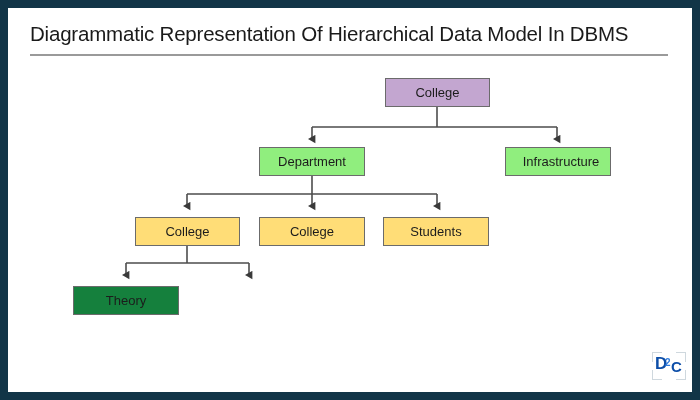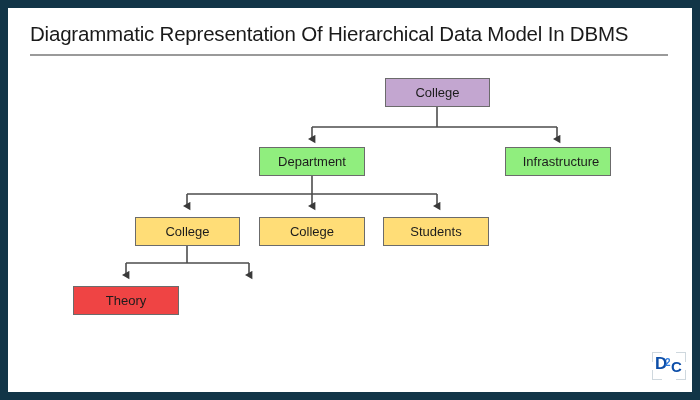--- a/index.html
+++ b/index.html
@@ -36,21 +36,21 @@
     box-sizing:border-box;
     border:1.6px solid #6b6b6b;
     display:flex;align-items:center;justify-content:center;
     font-size:13px;
     color:#1c1c1c;
     height:29px;
   }
   .node.purple{background:#c3a6d0;}
   .node.green {background:#90ee7e;}
   .node.yellow{background:#ffdd77;}
-  .node.blue  {background:#ef4444;}
+  .node.blue  {background:#15803d;}
   #logo{
     position:absolute;left:644px;top:342px;
     width:34px;height:32px;
   }
   #logo .bracket{position:absolute;border:1.4px solid #cfd8de;}
   #logo .b-tl{left:0;top:2px;width:9px;height:9px;border-right:none;border-bottom:none;}
   #logo .b-tr{right:0;top:2px;width:9px;height:9px;border-left:none;border-bottom:none;}
   #logo .b-bl{left:0;bottom:2px;width:9px;height:9px;border-right:none;border-top:none;}
   #logo .b-br{right:0;bottom:2px;width:9px;height:9px;border-left:none;border-top:none;}
   #logo .lg-d{

